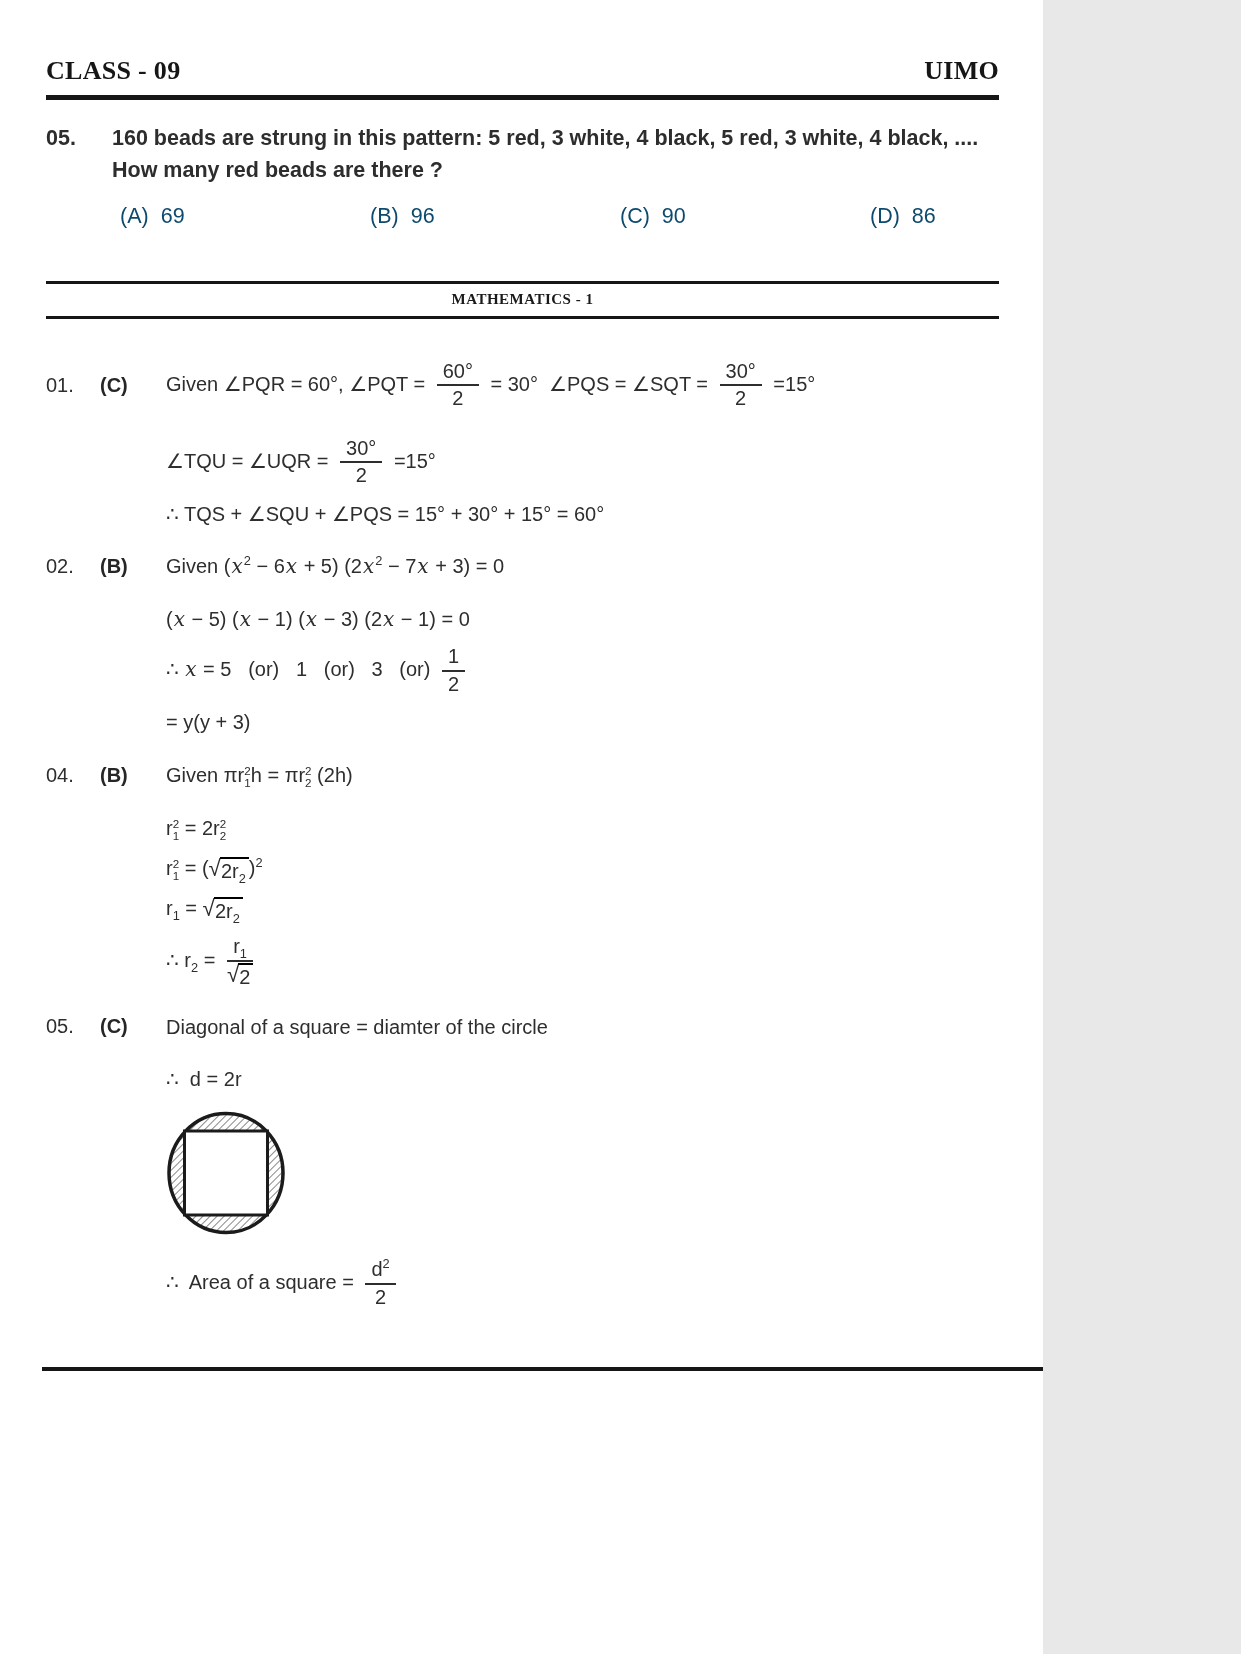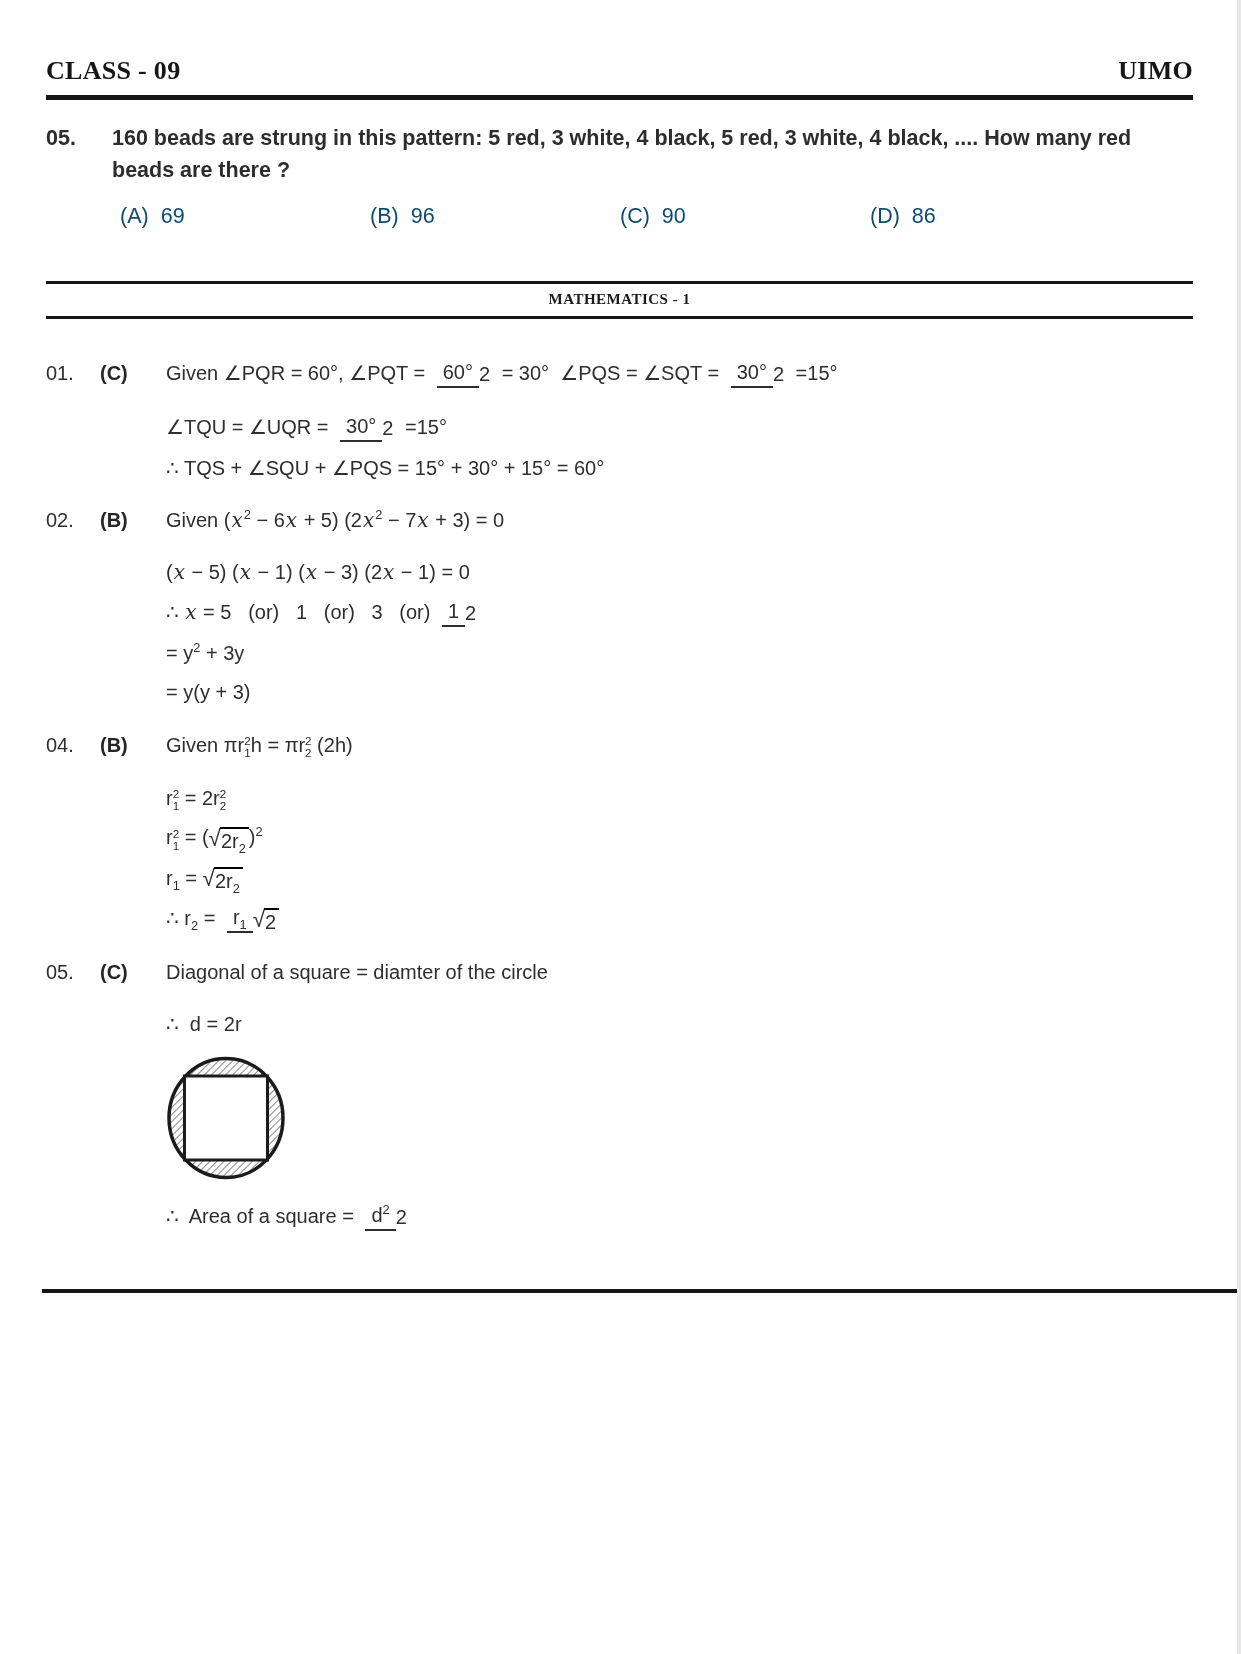--- a/index.html
+++ b/index.html
@@ -1,18 +1,18 @@
 <!DOCTYPE html>
 <html><head>
 <meta charset="utf-8">
 <style>
   html,body{margin:0;padding:0;background:#e8e8e8;}
   body{width:1241px;height:1654px;position:relative;overflow:hidden;
        font-family:"Liberation Sans",sans-serif;color:#2b2b2b;}
-  .sheet{width:1237px;height:1654px;background:#ffffff;box-sizing:border-box;}
+  .sheet{width:1043px;height:1654px;background:#ffffff;box-sizing:border-box;}
   .page{padding:56px 44px 0 46px;}
 
   
   .header-bar{display:flex;justify-content:space-between;align-items:baseline;
       font-family:"Liberation Serif",serif;font-weight:700;font-size:26px;color:#161616;
       letter-spacing:.3px;}
   .rule-thick{border:0;border-top:5px solid #161616;margin:9px 0 0;}
 
   
   .question{display:flex;margin-top:23px;font-weight:700;font-size:21.5px;line-height:1.48;color:#2d2d2d;}
@@ -37,21 +37,21 @@
   .sol-ans{width:66px;flex:none;font-weight:700;color:#262626;}
   .sol-line0{flex:1;}
   .sol-rest{margin-left:120px;}
   .sline{margin:13px 0;line-height:1.32;}
   .figline{margin:18px 0 16px 0;}
 
   
   sup{font-size:.64em;vertical-align:super;line-height:0;}
   sub{font-size:.64em;vertical-align:sub;line-height:0;}
   .vit{font-family:"DejaVu Serif",serif;font-style:italic;padding:0 1px;}
-  .frac{display:inline-flex;flex-direction:row;align-items:center;vertical-align:middle;
+  .frac{display:inline-flex;flex-direction:column;align-items:center;vertical-align:middle;
         margin:0 6px;line-height:1.18;text-align:center;}
   .fnum{padding:0 6px 1px;border-bottom:2.2px solid #2e2e2e;}
   .fden{padding-top:1px;}
   .ss{display:inline-flex;flex-direction:column;align-items:center;font-size:.58em;
       line-height:1.05;vertical-align:middle;transform:translateY(1px);}
   .sqrt{display:inline-flex;align-items:flex-start;vertical-align:middle;}
   .rad{line-height:1.05;font-size:1.12em;}
   .rcd{border-top:2px solid #000000;padding:1px 3px 0 1px;margin-left:-1px;line-height:1.1;}
 
   
@@ -126,21 +126,20 @@
           <div class="sol-rest">
             <div class="sline">(<span class="vit">x</span> − 5) (<span class="vit">x</span> − 1) (<span class="vit">x</span> − 3) (2<span class="vit">x</span> − 1) = 0</div>
             <div class="sline">∴ <span class="vit">x</span> = 5&nbsp;&nbsp; (or)&nbsp;&nbsp; 1&nbsp;&nbsp; (or)&nbsp;&nbsp; 3&nbsp;&nbsp; (or) <span class="frac">
                 <span class="fnum">1</span>
                 <span class="fden">2</span>
               </span></div>
           </div>
         </div>
         <div class="sol">
           <div class="sol-rest">
-            <div class="sline">= y<sup>2</sup> + 3y</div>
             <div class="sline">= y(y + 3)</div>
           </div>
         </div>
         <div class="sol">
           <div class="sol-first">
             <span class="sol-num">04.</span>
             <span class="sol-ans">(B)</span>
             <span class="sol-line0 sline">Given πr<span class="ss">
                 <span>2</span>
                 <span>1</span>

